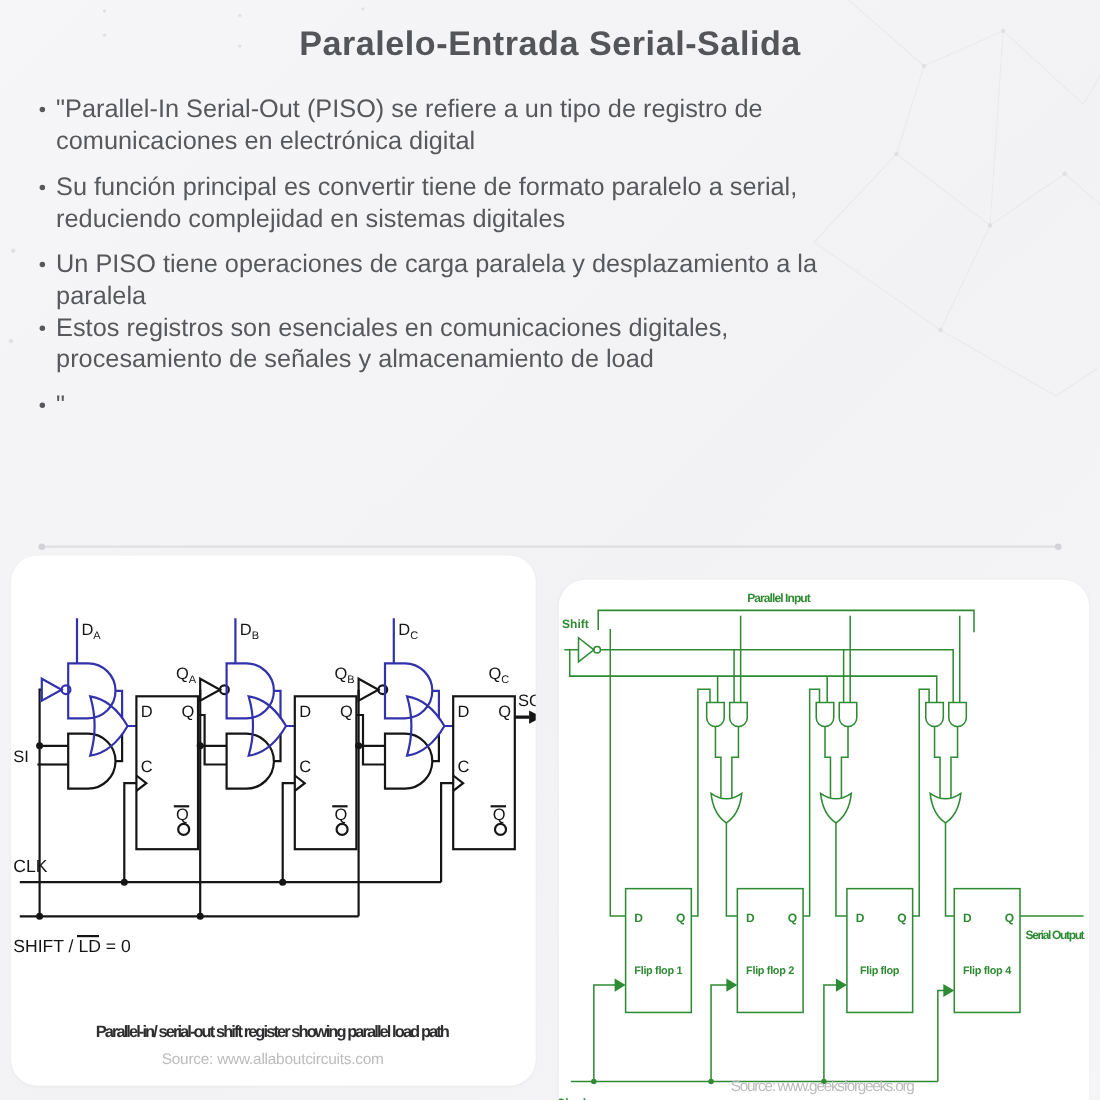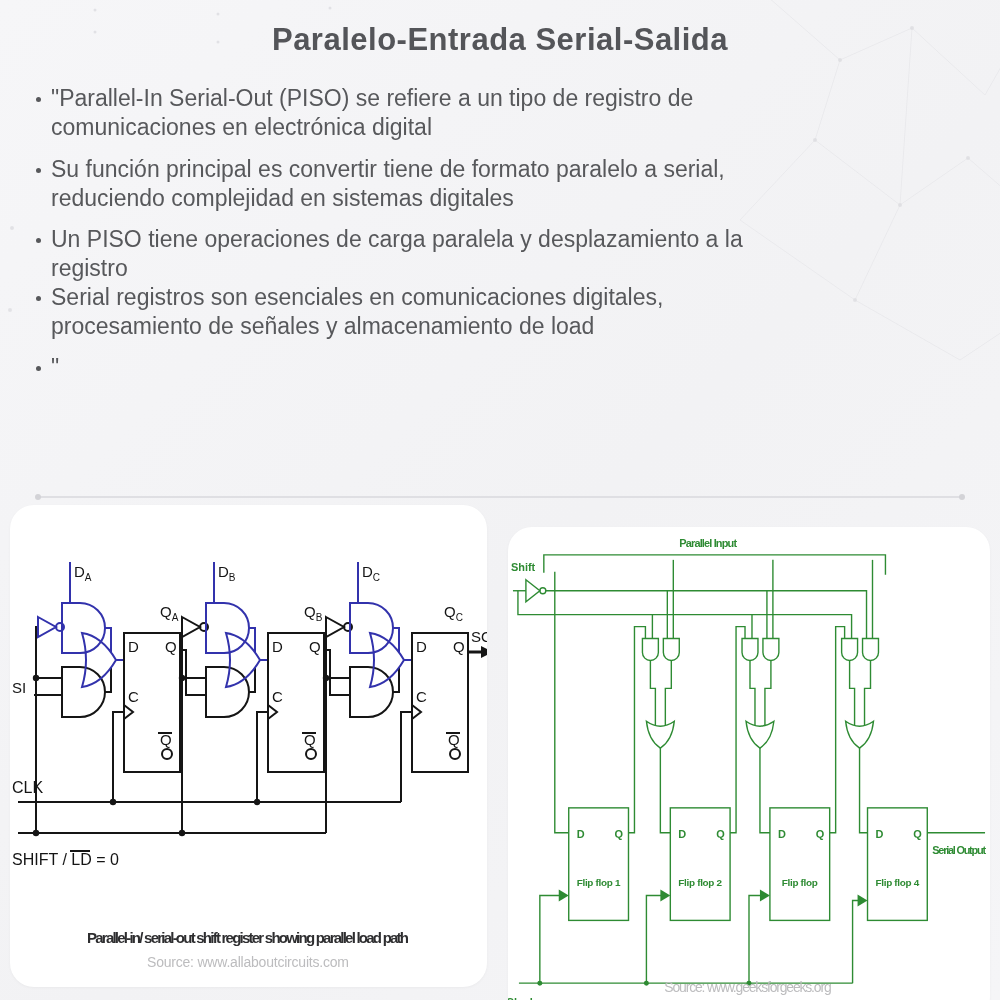--- a/index.html
+++ b/index.html
@@ -83,27 +83,27 @@
       <span class="dot"></span>
       <div>
         <div>Su función principal es convertir tiene de formato paralelo a serial,</div>
         <div>reduciendo complejidad en sistemas digitales</div>
       </div>
     </div>
     <div class="bullet m0">
       <span class="dot"></span>
       <div>
         <div>Un PISO tiene operaciones de carga paralela y desplazamiento a la</div>
-        <div>registro</div>
+        <div>paralela</div>
       </div>
     </div>
     <div class="bullet m12">
       <span class="dot"></span>
       <div>
-        <div>Serial registros son esenciales en comunicaciones digitales,</div>
+        <div>Estos registros son esenciales en comunicaciones digitales,</div>
         <div>procesamiento de señales y almacenamiento de load</div>
       </div>
     </div>
     <div class="bullet">
       <span class="dot"></span>
       <div>
         <div>"</div>
       </div>
     </div>
   </div>

